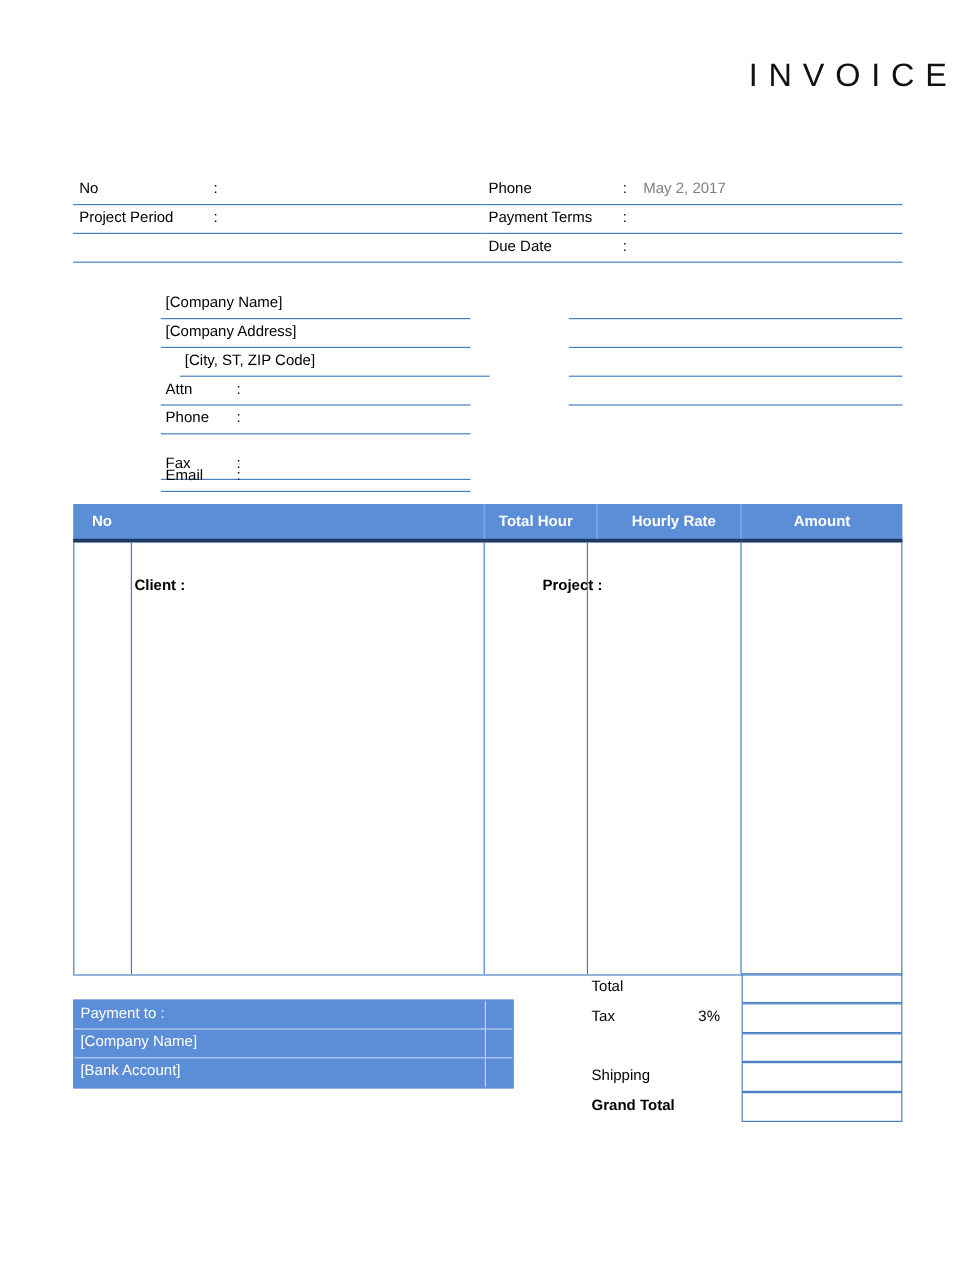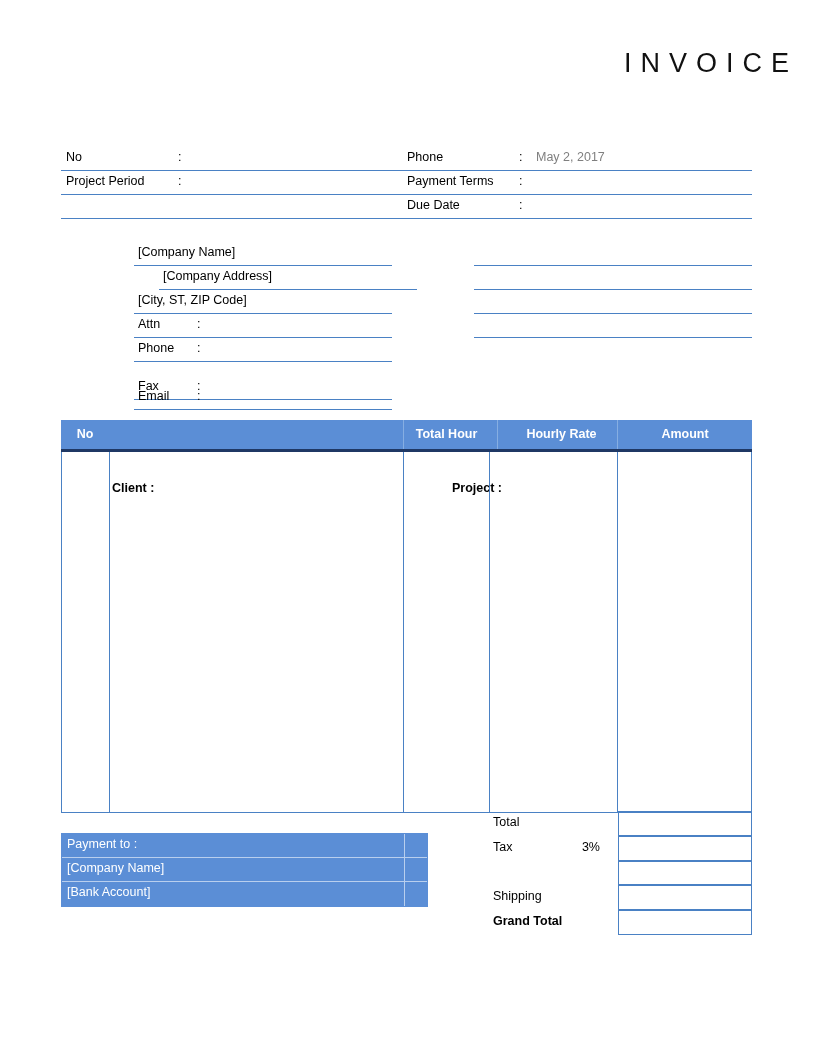--- a/index.html
+++ b/index.html
@@ -280,24 +280,24 @@
   </div>
 
   <div class="parties">
 
     <div class="party-label client">Client  :</div>
     <div class="party-label project">Project  :</div>
 
     <div class="field-line client-col" style="top:5px;">
       <span class="fl-label">[Company Name]</span>
     </div>
-    <div class="field-line client-col" style="top:29px;margin-left:25px;">
+    <div class="field-line client-col" style="top:29px;">
       <span class="fl-label">[Company Address]</span>
     </div>
-    <div class="field-line client-col" style="top:53px;">
+    <div class="field-line client-col" style="top:53px;margin-left:16px;">
       <span class="fl-label">[City, ST, ZIP Code]</span>
     </div>
     <div class="field-line client-col" style="top:77px;">
       <span class="fl-label">Attn</span>
       <span class="fl-colon">:</span>
     </div>
     <div class="field-line client-col" style="top:101px;">
       <span class="fl-label">Phone</span>
       <span class="fl-colon">:</span>
     </div>

